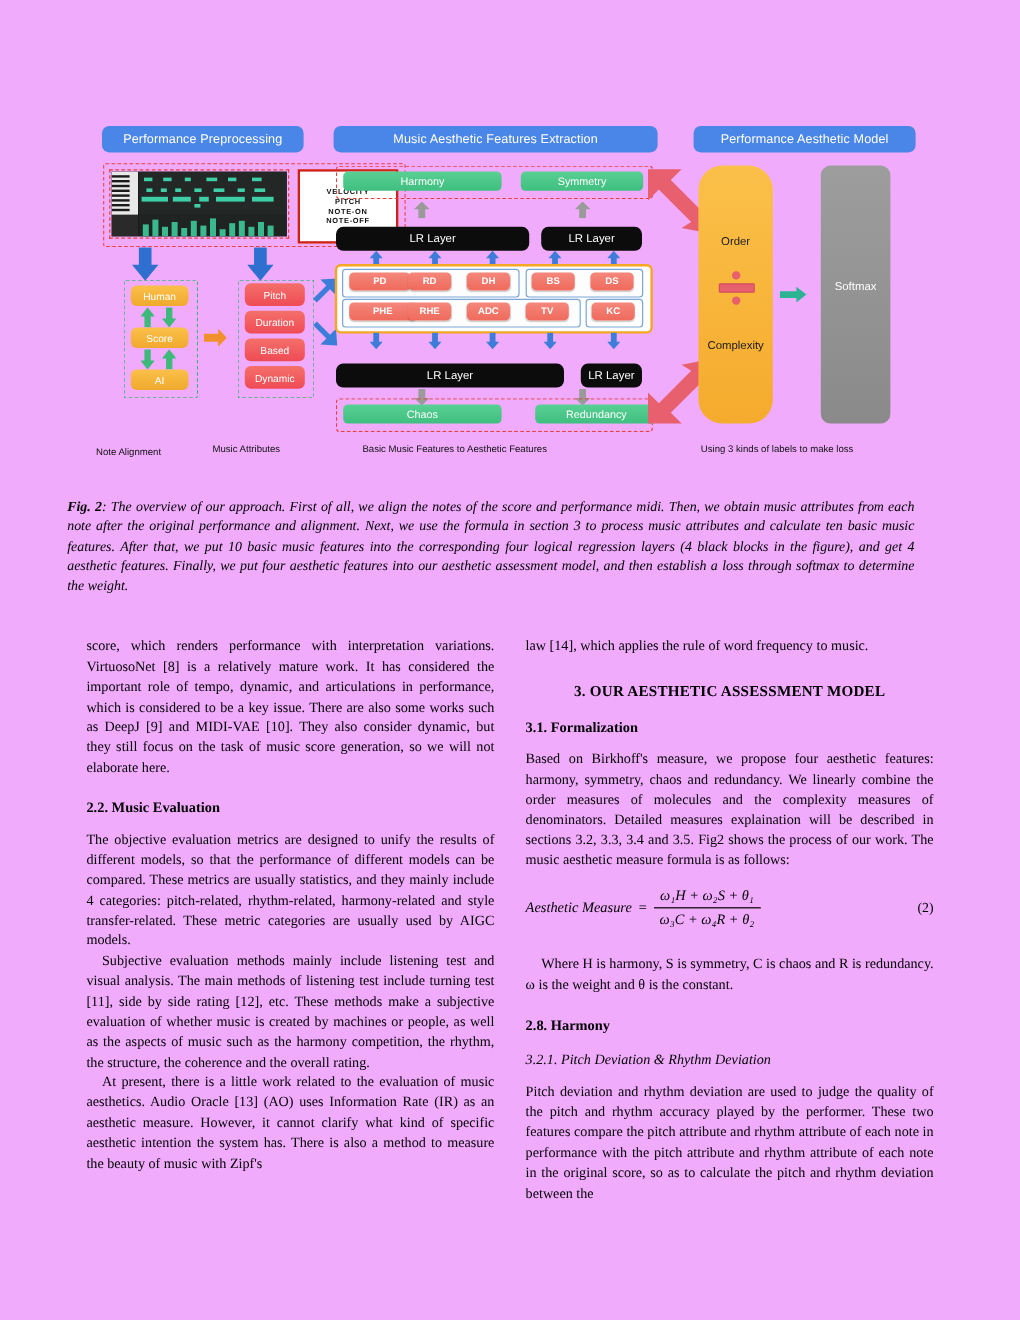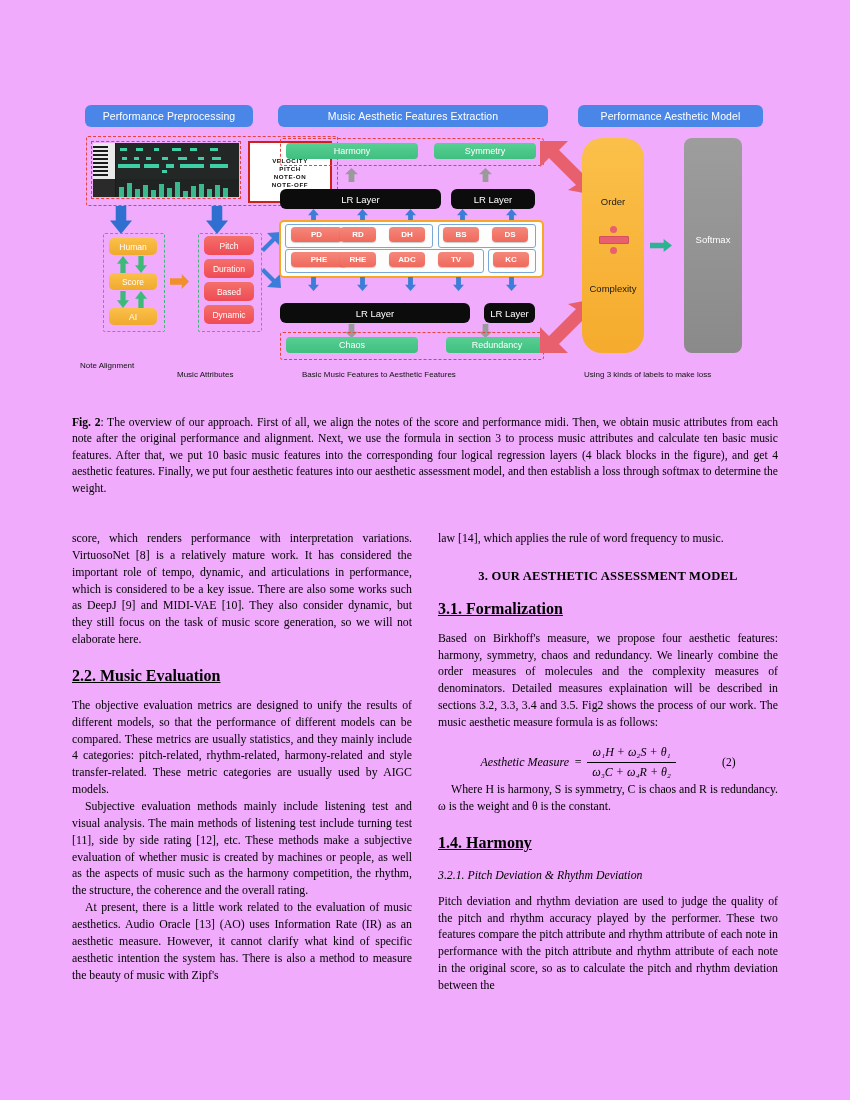--- a/index.html
+++ b/index.html
@@ -127,37 +127,37 @@
   .dn-green{width:12px;height:17px;background:#3dba7a;
      clip-path:polygon(50% 100%,100% 55%,72% 55%,72% 0,28% 0,28% 55%,0 55%);}
   .rt-orange{width:19px;height:15px;background:#f0902a;
      clip-path:polygon(0 28%,62% 28%,62% 0,100% 50%,62% 100%,62% 72%,0 72%);}
   .rt-green{width:22px;height:13px;background:#2bb392;
      clip-path:polygon(0 28%,62% 28%,62% 0,100% 50%,62% 100%,62% 72%,0 72%);}
   .bigdn-blue{width:22px;height:28px;background:#2e6fd0;
      clip-path:polygon(50% 100%,100% 52%,74% 52%,74% 0,26% 0,26% 52%,0 52%);}
 
   
-  .caption{position:absolute;left:72px;top:415px;width:706px;
-     font-size:11.6px;line-height:1.42;text-align:justify;color:#000;}
+  .caption{position:absolute;left:56px;top:415px;width:706px;
+     font-size:11.6px;line-height:1.42;text-align:justify;color:#000;font-style:italic;}
   .caption b{font-weight:bold;}
 
   
   .col{position:absolute;top:530px;width:340px;font-size:11.8px;
      line-height:1.43;text-align:justify;color:#000;}
   .colL{left:72px;}
   .colR{left:438px;}
   .col p{margin:0 0 0 0;text-indent:0;}
   .col p.ind{text-indent:13px;}
-  .h2{font-weight:bold;font-size:16px;margin:17px 0 9px 0;text-decoration:underline;}
+  .h2{font-weight:bold;font-size:12px;margin:17px 0 9px 0;}
   .h1c{font-weight:bold;font-size:12.6px;margin:20px 0 13px 0;text-align:center;
      letter-spacing:.2px;}
   .h3{font-style:italic;font-size:11.8px;margin:12px 0 9px 0;}
-  .eq{display:flex;align-items:center;justify-content:center;
-     margin:13px 0 0 0;font-family:"Liberation Serif",serif;}
+  .eq{display:flex;align-items:center;justify-content:space-between;
+     margin:13px 0 20px 0;font-family:"Liberation Serif",serif;}
   .eqbody{font-style:italic;font-size:12px;display:flex;align-items:center;gap:5px;}
   .frac{display:inline-flex;flex-direction:column;align-items:center;
      vertical-align:middle;}
   .frac .num{padding:0 5px 1px 5px;}
   .frac .den{padding:1px 5px 0 5px;border-top:1.1px solid #000;}
   .eqnum{font-style:normal;margin-left:46px;font-size:11.5px;}
 </style>
 </head>
 <body>
 
@@ -325,21 +325,21 @@
       </div>
       <div class="colabel" style="top:145px">Complexity</div>
     </div>
 
     <div class="arw rt-green" style="left:578px;top:134px"></div>
 
     <div class="softcol">
       <div class="softlabel">Softmax</div>
     </div>
 
-    <div class="flabel" style="left:8px;top:256px">Note Alignment</div>
+    <div class="flabel" style="left:8px;top:267px">Note Alignment</div>
     <div class="flabel" style="left:105px;top:265px">Music Attributes</div>
     <div class="flabel" style="left:230px;top:265px">Basic Music Features to Aesthetic Features</div>
     <div class="flabel" style="left:512px;top:265px">Using 3 kinds of labels to make loss</div>
   </div>
 
   <div class="caption">
     <b>Fig. 2</b><span>: The overview of our approach. First of all, we align the notes of the score and performance midi. Then, we obtain music attributes from each note after the original performance and alignment. Next, we use the formula in section 3 to process music attributes and calculate ten basic music features. After that, we put 10 basic music features into the corresponding four logical regression layers (4 black blocks in the figure), and get 4 aesthetic features. Finally, we put four aesthetic features into our aesthetic assessment model, and then establish a loss through softmax to determine the weight.</span>
   </div>
 
   <div class="col colL">
@@ -362,18 +362,18 @@
         <span>=</span>
         <span class="frac">
           <span class="num">ω₁H + ω₂S + θ₁</span>
           <span class="den">ω₃C + ω₄R + θ₂</span>
         </span>
       </div>
       <span class="eqnum">(2)</span>
     </div>
 
     <p class="ind">Where H is harmony, S is symmetry, C is chaos and R is redundancy. ω is the weight and θ is the constant.</p>
-    <div class="h2">1.4.  Harmony</div>
+    <div class="h2">2.8.  Harmony</div>
     <div class="h3">3.2.1.  Pitch Deviation &amp; Rhythm Deviation</div>
     <p>Pitch deviation and rhythm deviation are used to judge the quality of the pitch and rhythm accuracy played by the performer. These two features compare the pitch attribute and rhythm attribute of each note in performance with the pitch attribute and rhythm attribute of each note in the original score, so as to calculate the pitch and rhythm deviation between the</p>
   </div>
 
 </div>
 
 </body></html>

